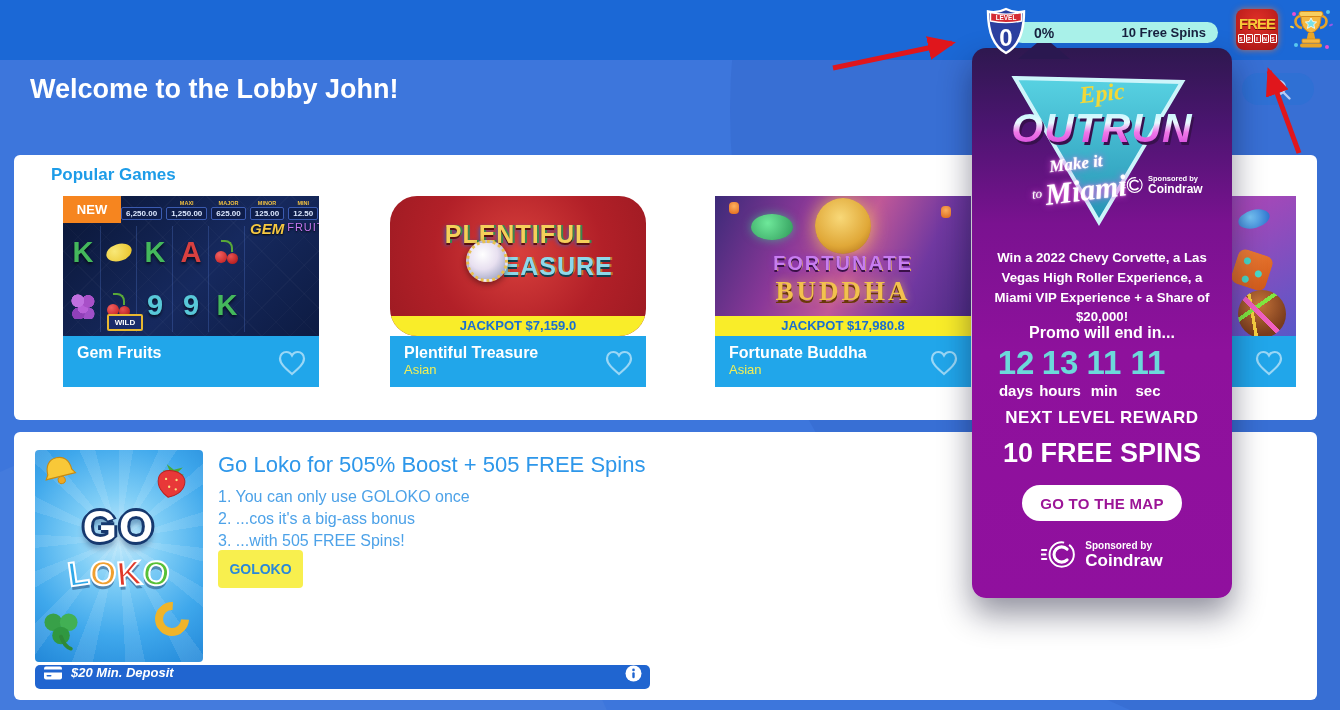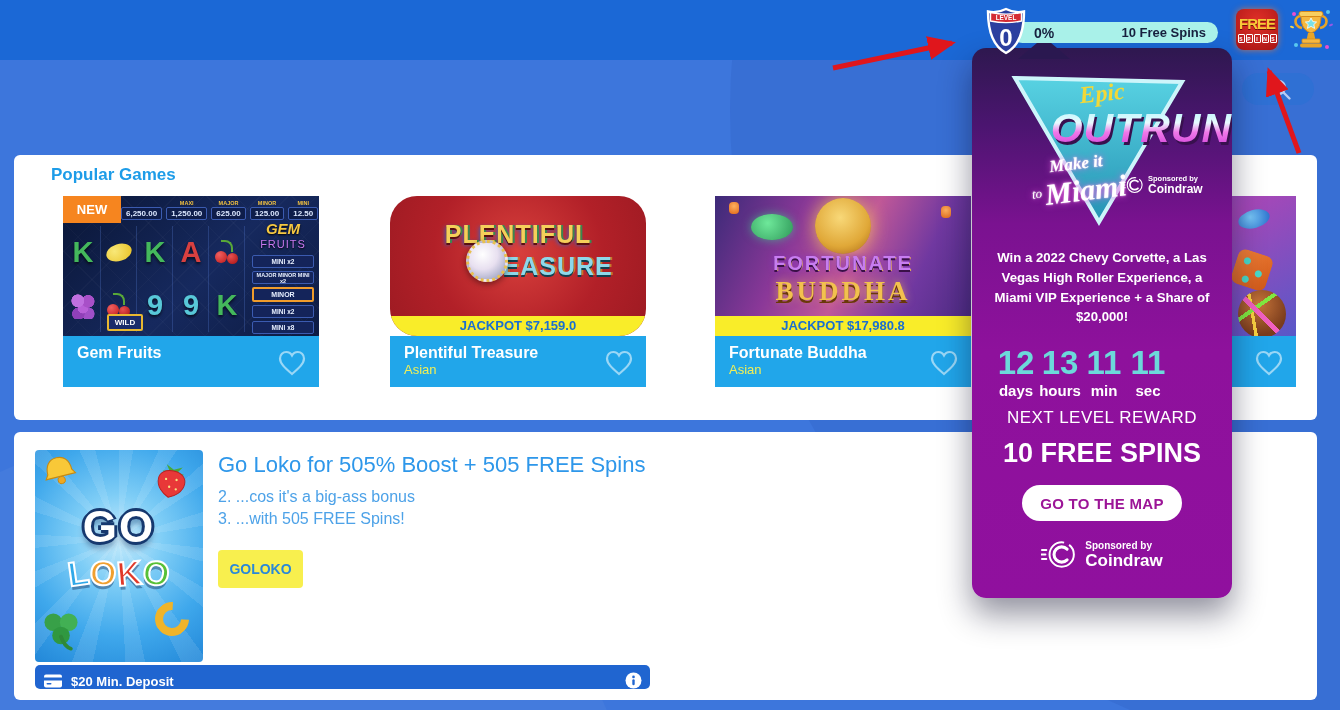--- a/index.html
+++ b/index.html
@@ -71,21 +71,21 @@
   .sym-cherries::before { content:""; position:absolute; left:2px; top:10px; width:12px; height:12px; border-radius:50%; background:radial-gradient(circle at 35% 30%,#f06060,#c01818); }
   .sym-cherries::after { content:""; position:absolute; right:3px; top:12px; width:11px; height:11px; border-radius:50%; background:radial-gradient(circle at 35% 30%,#e85050,#a81010); }
   .sym-cherries i { position:absolute; left:8px; top:-1px; width:12px; height:12px; border-top:2px solid #58a838; border-right:2px solid #58a838; border-radius:0 8px 0 0; }
   .sym-grapes { width:26px; height:26px;
     background:radial-gradient(circle at 30% 30%,#c070e0 0 24%,transparent 26%),
                radial-gradient(circle at 70% 32%,#a850c8 0 24%,transparent 26%),
                radial-gradient(circle at 50% 58%,#b860d8 0 26%,transparent 28%),
                radial-gradient(circle at 32% 80%,#9040b8 0 22%,transparent 24%),
                radial-gradient(circle at 70% 80%,#a050c8 0 22%,transparent 24%); }
   .wild-box { position:absolute; left:44px; top:118px; width:36px; height:17px; background:#1a2c6a; border:2px solid #e8b830; border-radius:2px; color:#fff; font-size:8px; font-weight:800; display:flex; align-items:center; justify-content:center; }
-  .gem-side { position:absolute; right:3px; top:25px; width:66px; display:flex; flex-direction:column; align-items:center; gap:3px; }
+  .gem-side { position:absolute; right:3px; top:25px; width:66px; display:flex; flex-direction:row; align-items:center; gap:3px; }
   .gem-logo1 { font-size:15px; font-weight:900; font-style:italic; color:#f5c842; text-shadow:0 1px 2px #000; line-height:1; }
   .gem-logo2 { font-size:11px; font-weight:400; color:#c878f0; letter-spacing:1px; text-shadow:0 1px 2px #000; line-height:1; margin-bottom:2px;text-align:center; }
   .side-pill { width:62px; height:13px; background:#14245a; border:1px solid #3b5bb0; border-radius:2px; color:#e8f0ff; font-size:6.5px; font-weight:700; display:flex; align-items:center; justify-content:center; text-align:center; }
   .side-pill.hl { border:2px solid #f09c2c; height:15px; font-size:7px; }
 
   
   .art-plentiful { background:radial-gradient(circle at 50% 40%,#d8403c 0%,#b22028 55%,#9c1a22 100%);border-radius:27px; }
   .art-plentiful .fancy1 { position:absolute; left:0; width:100%; top:24px; text-align:center; font-size:25px; font-weight:900; letter-spacing:1px; color:#f5cf5a; text-shadow:0 2px 0 #5a1010, 2px 0 0 #3a8850, -1px 2px 4px #3060c0; }
   .art-plentiful .fancy2 { position:absolute; left:22px; width:100%; top:56px; text-align:center; font-size:25px; font-weight:900; letter-spacing:1px; color:#8ed8ea; text-shadow:0 2px 0 #104050, 2px 0 0 #c87828; }
   .pearl { position:absolute; left:76px; top:44px; width:42px; height:42px; border-radius:50%; background:radial-gradient(circle at 38% 32%,#ffffff,#e8e0f0 45%,#9aa0c0 90%); border:3px dotted #e8c050; box-shadow:0 2px 6px rgba(0,0,0,0.45); }
@@ -116,65 +116,66 @@
   .loko-word span { display:inline-block; -webkit-text-stroke:2px #ffffff; text-shadow:0 4px 0 rgba(16,50,100,0.45); }
   .lk1{color:#30a8e8; transform:rotate(-8deg);} .lk2{color:#f0a030; transform:rotate(5deg);}
   .lk3{color:#e03828; transform:rotate(-5deg);} .lk4{color:#58c038; transform:rotate(8deg);}
   .gl-bell{position:absolute;left:6px;top:4px;transform:rotate(-14deg);} .gl-straw{position:absolute;left:116px;top:8px;transform:rotate(12deg);}
   .gl-clover{position:absolute;left:4px;top:158px;} 
   .gl-shoe{position:absolute;left:120px;top:152px;width:34px;height:34px;border:8px solid #f0b429;border-radius:50%;border-top-color:transparent;transform:rotate(48deg);}
 
   .gl-title { position:absolute; left:204px; top:20px; color:#2e97ea; font-size:22px; font-weight:500; }
   .gl-rules { position:absolute; left:204px; top:54px; color:#4da2e8; font-size:16px; line-height:22px; }
   .gl-btn { position:absolute; left:204px; top:118px; width:85px; height:38px; background:#f8ef4e; border-radius:4px; color:#2a88d8; font-size:14px; font-weight:700; display:flex; align-items:center; justify-content:center; cursor:pointer; }
-  .deposit-bar { position:absolute; left:21px; top:233px; width:615px; height:24px; background:#2065d0; border-radius:5px; display:flex; align-items:flex-end; padding:0 8px; }
+  .deposit-bar { position:absolute; left:21px; top:233px; width:615px; height:24px; background:#2065d0; border-radius:5px; display:flex; align-items:flex-start; padding:0 8px;font-style:italic; }
   .deposit-label { color:#fff; font-size:13px; font-weight:600; margin-left:8px; flex:1; }
 
   
   .promo-pointer { position:absolute; left:1018px; top:37px; width:0; height:0; border-left:26px solid transparent; border-right:26px solid transparent; border-bottom:22px solid #2a1850; z-index:41; }
   .promo { position:absolute; left:972px; top:48px; width:260px; height:550px; border-radius:14px; z-index:40;
     background:linear-gradient(180deg,#2e184f 0%,#4b1570 14%,#7a1290 32%,#8e119c 55%,#90109e 100%);
     box-shadow:0 16px 32px rgba(10,10,40,0.45); overflow:hidden; }
   .promo-tri { position:absolute; left:30px; top:22px; }
   .promo-epic { position:absolute; left:0; width:100%; top:32px; text-align:center; font-family:"Liberation Serif",serif; font-style:italic; font-weight:700; font-size:24px; color:#f2d838; transform:rotate(-6deg); }
-  .promo-outrun { position:absolute; left:0; width:100%; top:57px; text-align:right; font-size:41px; font-weight:900; font-style:italic; letter-spacing:1px;
+  .promo-outrun { position:absolute; left:0; width:100%; top:57px; text-align:center; font-size:41px; font-weight:900; font-style:italic; letter-spacing:1px;
     background:linear-gradient(180deg,#aef3fb 0%,#e8fbff 38%,#f078e8 58%,#c835d8 100%);
     -webkit-background-clip:text; background-clip:text; color:#ef7be4; -webkit-text-fill-color:transparent;
     filter:drop-shadow(2px 3px 0 #38104e); }
   .promo-make { position:absolute; left:26px; top:106px; width:160px; text-align:center; transform:rotate(-7deg);
     font-family:"Liberation Serif",serif; font-style:italic; color:#fff; text-shadow:0 0 7px #e858e0, 0 0 2px #fff; }
   .make1 { font-size:17px; font-weight:600; }
   .make2 small { font-size:13px; margin-right:3px; vertical-align:8px; }
   .make2 b { font-size:30px; font-weight:700; }
   .sponsor-top { position:absolute; left:150px; top:126px; display:flex; align-items:center; gap:4px; }
   .sponsor-top .s-by { font-size:7.5px; font-weight:600; color:#fff; line-height:1.2; }
   .sponsor-top .s-name { font-size:12px; font-weight:800; color:#fff; line-height:1.1; }
   .promo-win { position:absolute; left:15px; top:200px; width:230px; text-align:center; color:#fff; font-size:13.2px; font-weight:600; line-height:1.5; }
   .promo-cd-title { position:absolute; left:0; width:100%; top:276px; text-align:center; color:#fff; font-size:16px; font-weight:600; }
   .promo-cd { position:absolute; left:22px; top:298px; width:216px; display:flex; justify-content:flex-start; }
   .cd-col { min-width:44px; text-align:center; }
   .cd-val { font-size:33px; font-weight:600; color:#6cd9da; line-height:1; }
   .cd-unit { font-size:15px; font-weight:600; color:#fff; margin-top:3px; }
-  .promo-next { position:absolute; left:0; width:100%; top:360px; text-align:center; color:#fff; font-size:17px; font-weight:400; letter-spacing:0.5px; }
+  .promo-next { position:absolute; left:0; width:100%; top:360px; text-align:center; color:#fff; font-size:17px; font-weight:700; letter-spacing:0.5px; }
   .promo-reward { position:absolute; left:0; width:100%; top:390px; text-align:center; color:#fff; font-size:27px; font-weight:800; }
   .map-btn { position:absolute; left:50px; top:437px; width:160px; height:36px; background:#fff; border-radius:18px; color:#9c1597; font-size:15px; font-weight:800; letter-spacing:0.3px; display:flex; align-items:center; justify-content:center; cursor:pointer; }
   .sponsor-bottom { position:absolute; left:0; width:100%; top:490px; display:flex; align-items:center; justify-content:center; gap:8px; }
   .sponsor-bottom .s-by { font-size:10px; font-weight:600; color:#fff; line-height:1.3; }
   .sponsor-bottom .s-name { font-size:17px; font-weight:800; color:#fff; line-height:1.1; }
 
   .arrows { position:absolute; left:0; top:0; z-index:60; pointer-events:none; }
 </style>
 </head>
 <body>
 
 <div class="page">
   <div class="deco deco-dark"></div>
   <div class="deco deco-light"></div>
 
   <div class="topbar"></div>
+  <div class="welcome">Welcome to the Lobby John!</div>
 
   <div class="search-pill">
     <svg width="26" height="26" viewBox="0 0 26 26">
       <circle cx="10.5" cy="10.5" r="6.5" fill="none" stroke="#b8ccf4" stroke-width="2.4"></circle>
       <line x1="15.5" y1="15.5" x2="21.5" y2="21.5" stroke="#b8ccf4" stroke-width="2.4" stroke-linecap="round"></line>
     </svg>
   </div>
 
   <div class="progress-pill">
     <span class="progress-pct">0%</span>
@@ -381,20 +382,21 @@
         <circle cx="20" cy="25" r="8" fill="#309840"></circle>
         <path d="M20 26 q3 9 9 11" stroke="#2e8838" stroke-width="3.4" fill="none" stroke-linecap="round"></path>
       </svg>
       <div class="gl-shoe"></div>
       <div class="go-word">GO</div>
       <div class="loko-word"><span class="lk1">L</span><span class="lk2">O</span><span class="lk3">K</span><span class="lk4">O</span></div>
     </div>
 
     <div class="gl-title">Go Loko for 505% Boost + 505 FREE Spins</div>
     <div class="gl-rules">
+      <div>1. You can only use GOLOKO once</div>
       <div>2. ...cos it's a big-ass bonus</div>
       <div>3. ...with 505 FREE Spins!</div>
     </div>
     <div class="gl-btn">GOLOKO</div>
 
     <div class="deposit-bar">
       <svg width="20" height="16" viewBox="0 0 20 16">
         <rect x="1" y="1.5" width="18" height="13" rx="2" fill="#fff"></rect>
         <rect x="1" y="4.5" width="18" height="3" fill="#2065d0"></rect>
         <rect x="3.5" y="10" width="5" height="1.6" rx="0.8" fill="#2065d0"></rect>
@@ -435,20 +437,21 @@
             <line x1="1" y1="23" x2="6" y2="23"></line>
         </g>
       </svg>
       <div>
         <div class="s-by">Sponsored by</div>
         <div class="s-name">Coindraw</div>
       </div>
     </div>
 
     <div class="promo-win">Win a 2022 Chevy Corvette, a Las Vegas High Roller Experience, a Miami VIP Experience + a Share of $20,000!</div>
+    <div class="promo-cd-title">Promo will end in...</div>
     <div class="promo-cd">
       <div class="cd-col">
           <div class="cd-val">12</div>
           <div class="cd-unit">days</div>
         </div>
       <div class="cd-col">
           <div class="cd-val">13</div>
           <div class="cd-unit">hours</div>
         </div>
       <div class="cd-col">

